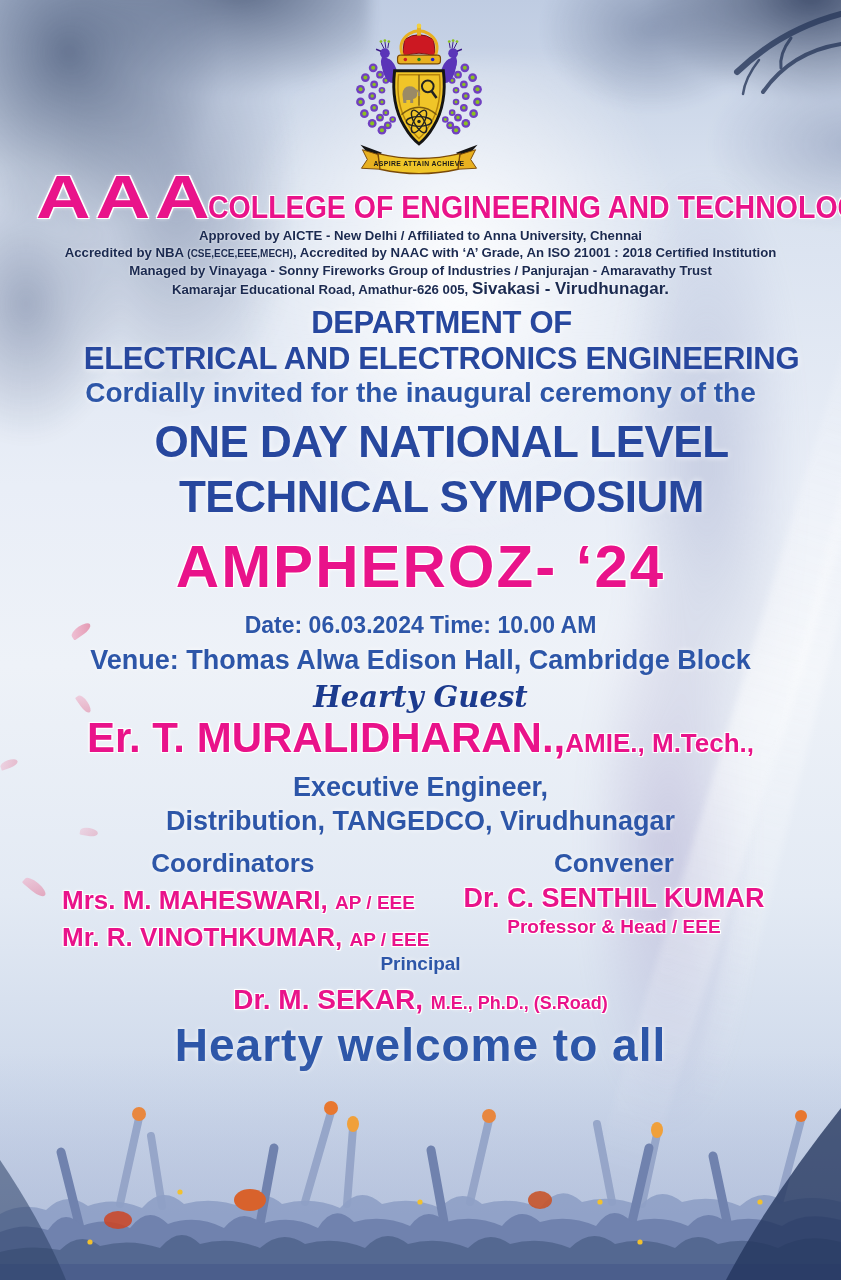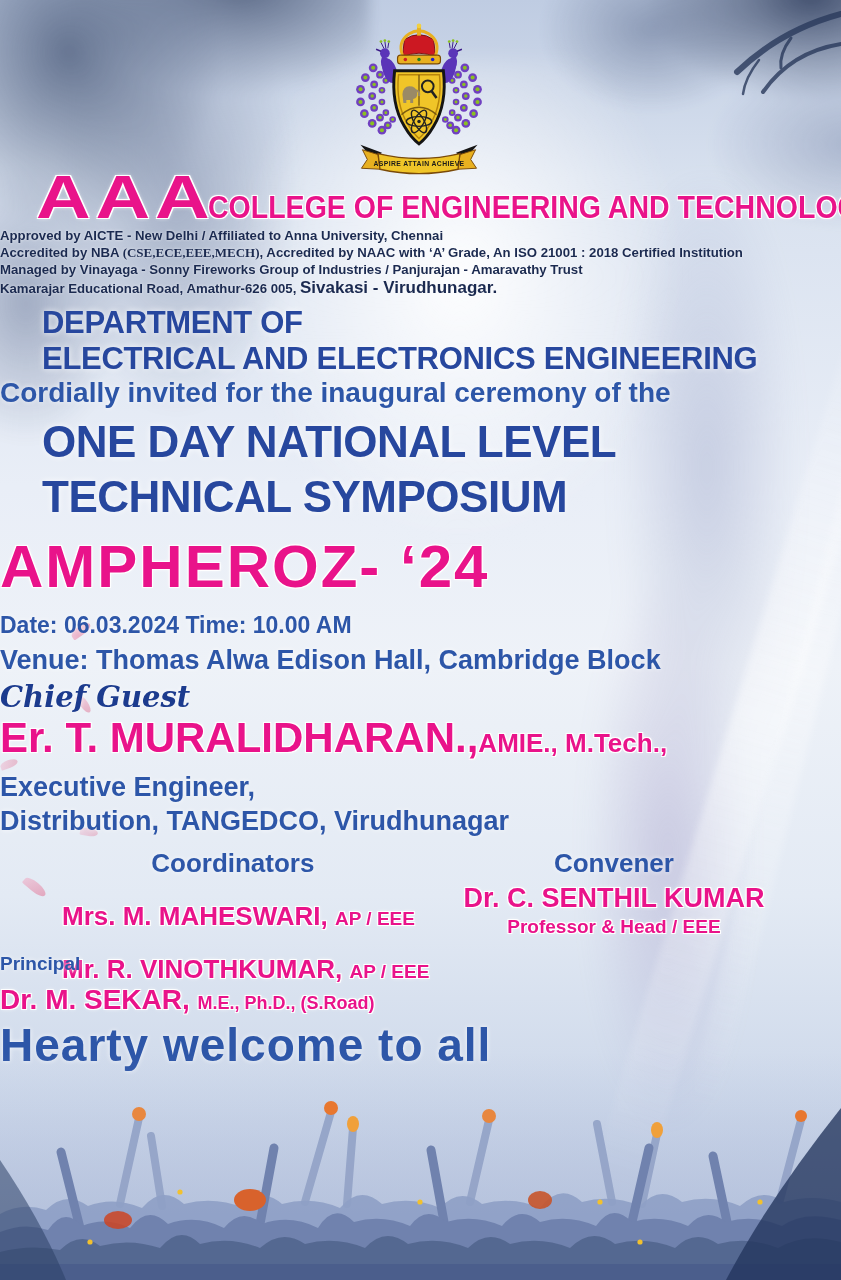--- a/index.html
+++ b/index.html
@@ -33,51 +33,51 @@
     right:30px; top:180px; width:260px; height:960px; filter:blur(14px); opacity:.45;
     background:
       radial-gradient(120px 420px at 60% 30%, rgba(140,150,190,.8), transparent 75%),
       radial-gradient(110px 380px at 45% 70%, rgba(150,140,190,.8), transparent 75%);
   }
   .beam{position:absolute; pointer-events:none; background:linear-gradient(90deg,transparent,rgba(255,255,255,.55),transparent); filter:blur(3px);}
   .beam1{width:980px; height:54px; left:270px; top:690px; transform:rotate(107deg); opacity:.8;}
   .beam2{width:900px; height:30px; left:360px; top:660px; transform:rotate(104deg); opacity:.6;}
   .petal{position:absolute; background:linear-gradient(120deg,#f0b4cc,#e07898); border-radius:60% 60% 60% 10%; opacity:.75; pointer-events:none;}
   
-  .abs{position:absolute; left:0; right:0; text-align:left;}
+  .abs{position:absolute; left:0; right:0; text-align:center;}
   .pink{color:#E9138A; font-weight:bold;
         text-shadow:-1px -1px 0 #fff,1px -1px 0 #fff,-1px 1px 0 #fff,1px 1px 0 #fff,0 0 4px rgba(255,255,255,.9);}
   .blueH{color:#27479E; font-weight:bold; text-shadow:0 0 6px rgba(255,255,255,.85);margin-left:42px;}
   .blueB{color:#2D56A8; font-weight:600; text-shadow:0 0 5px rgba(255,255,255,.8);}
   .navy{color:#1B2A50; font-weight:bold; text-shadow:0 0 3px rgba(255,255,255,.7);}
   .college-row{position:absolute; top:166px; left:36px; right:10px; display:flex; align-items:baseline;}
   .aaa{font-size:62px; font-weight:bold; letter-spacing:4px; display:inline-block;
        transform:scaleX(1.22); transform-origin:left bottom; line-height:1;}
   .college-name{font-size:31px; margin-left:26px; display:inline-block; transform:scaleX(.92);
        transform-origin:left bottom; letter-spacing:0; white-space:nowrap;}
   .accs{top:227px; line-height:17px; font-size:13.2px;}
-  .accs .small{font-size:13px;font-family:Liberation Serif, serif;}
+  .accs .small{font-size:10px;}
   .accs .addr-big{font-size:17px;}
   .dept{top:305px; font-size:31px; line-height:36px; letter-spacing:-.3px;}
   .invite{top:377px; font-size:28px;}
   .symp{top:414px; font-size:44px; line-height:55px; letter-spacing:-.5px;}
   .ampheroz{top:532px; font-size:60px; letter-spacing:2px;}
   .datetime{top:612px; font-size:23px;}
   .venue{top:645px; font-size:27px;}
   .chiefguest{top:680px; font-family:"DejaVu Serif", serif; font-style:italic; font-weight:bold;
               font-size:29px; color:#1C3B8E; text-shadow:0 0 5px rgba(255,255,255,.8);}
   .guestname{top:714px; font-size:42px; white-space:nowrap;}
   .guestname .qual{font-size:26px;}
   .exec1{top:772px; font-size:27px;}
   .exec2{top:806px; font-size:27px;}
   .cols{position:absolute; top:848px; left:0; right:0; display:flex;}
   .col-left{width:48%; padding-left:62px; text-align:center; box-sizing:border-box;}
   .col-right{width:50%; text-align:center;}
   .col-head{font-size:26px;}
-  .coord-name{font-size:26px; margin-top:22px; white-space:nowrap;}
+  .coord-name{font-size:26px; margin-top:6px; white-space:nowrap;}
   .coord-name .role{font-size:19px;}
   .conv-name{font-size:27px; margin-top:4px; white-space:nowrap;}
   .conv-title{font-size:19px; margin-top:2px;}
   .principal-head{top:953px; font-size:19px;}
   .principal-name{top:984px; font-size:28px;}
   .principal-name .qual{font-size:18px;}
   .welcome{top:1018px; font-size:46px; font-weight:600; letter-spacing:1px;}
   .crest{position:absolute; left:341px; top:22px; width:156px; height:156px;}
   .crowd{position:absolute; left:0; top:1052px; width:841px; height:228px;}
 </style>
@@ -275,21 +275,21 @@
 
   <div class="abs symp blueH">
     <div>ONE DAY NATIONAL LEVEL</div>
     <div>TECHNICAL SYMPOSIUM</div>
   </div>
   <div class="abs ampheroz pink">AMPHEROZ- ‘24</div>
 
   <div class="abs datetime blueB">Date: 06.03.2024 Time: 10.00 AM</div>
   <div class="abs venue blueB">Venue: Thomas Alwa Edison Hall, Cambridge Block</div>
 
-  <div class="abs chiefguest">Chief Guest</div>
+  <div class="abs chiefguest">Hearty Guest</div>
   <div class="abs guestname">
     <span class="pink">Er. T. MURALIDHARAN.,</span><span class="pink qual">AMIE., M.Tech.,</span>
   </div>
   <div class="abs exec1 blueB">Executive Engineer,</div>
   <div class="abs exec2 blueB">Distribution, TANGEDCO, Virudhunagar</div>
 
   <div class="cols">
     <div class="col-left">
       <div class="col-head blueB">Coordinators</div>
       <div class="coord-name">

